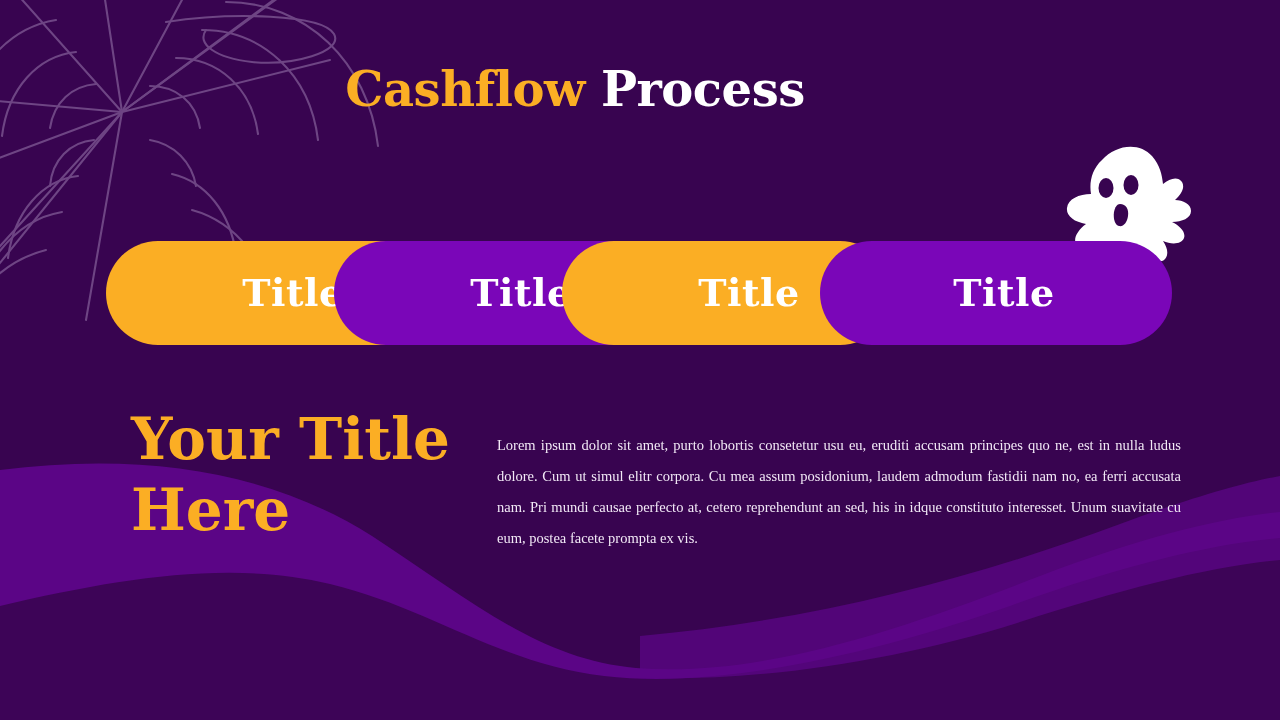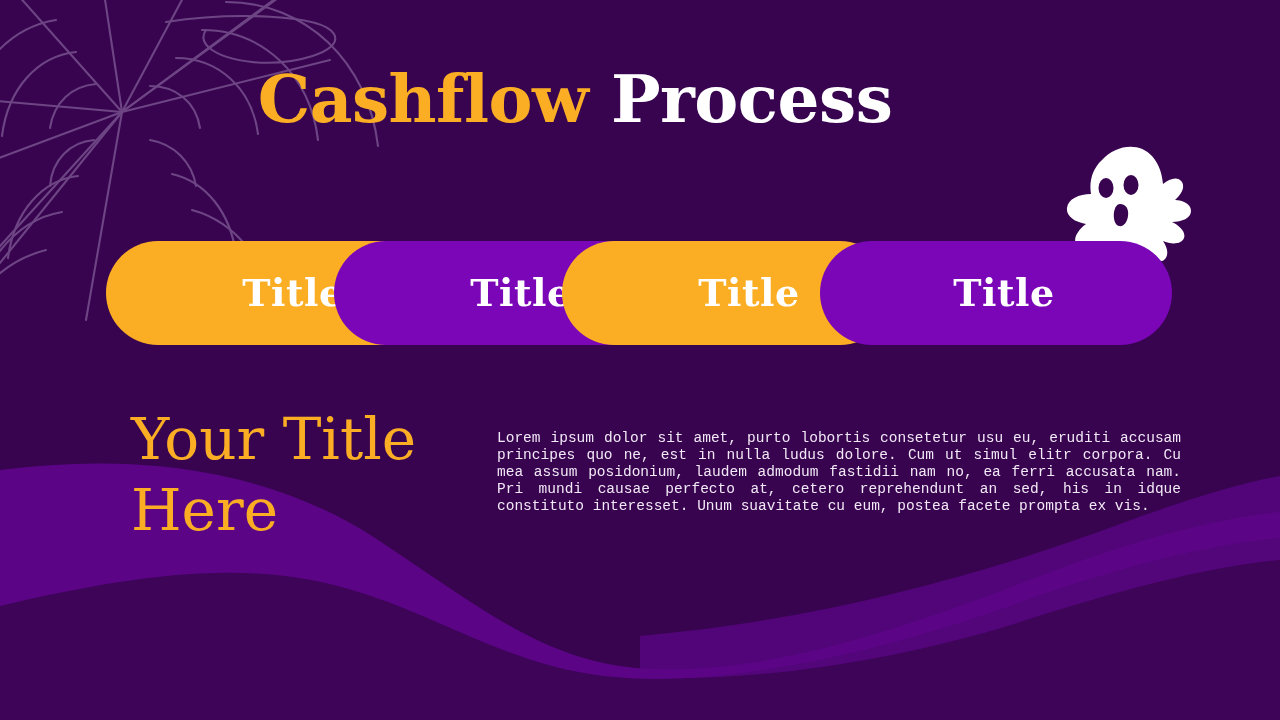--- a/index.html
+++ b/index.html
@@ -27,21 +27,21 @@
 
   
   #slide-title {
     position: absolute;
     left: 0;
     top: 64px;
     width: 1150px;
     text-align: center;
     font-family: "DejaVu Serif", "Liberation Serif", serif;
     font-weight: 700;
-    font-size: 66px;
+    font-size: 48px;
     line-height: 1.08;
     letter-spacing: -0.5px;
     white-space: nowrap;
   }
   #slide-title .tw-orange { color: #FBAE24; }
   #slide-title .tw-white  { color: #FFFFFF; }
 
   
   #process-row {
     position: absolute;
@@ -87,34 +87,34 @@
     z-index: 1;
   }
 
   
   #section-heading {
     position: absolute;
     left: 131px;
     top: 404px;
     width: 330px;
     font-family: "DejaVu Serif", "Liberation Serif", serif;
-    font-weight: 400;
+    font-weight: 700;
     font-size: 58px;
     line-height: 1.22;
     color: #FBAE24;
     z-index: 6;
   }
   #section-body {
     position: absolute;
     left: 497px;
     top: 430px;
     width: 684px;
-    font-family: Liberation Mono, monospace;
+    font-family: Liberation Serif, serif;
     font-size: 14.5px;
-    line-height: 17px;
+    line-height: 31px;
     color: #F2E9F6;
     text-align: justify;
     z-index: 6;
   }
 </style>
 </head>
 <body>
 
 <div id="slide">
 

